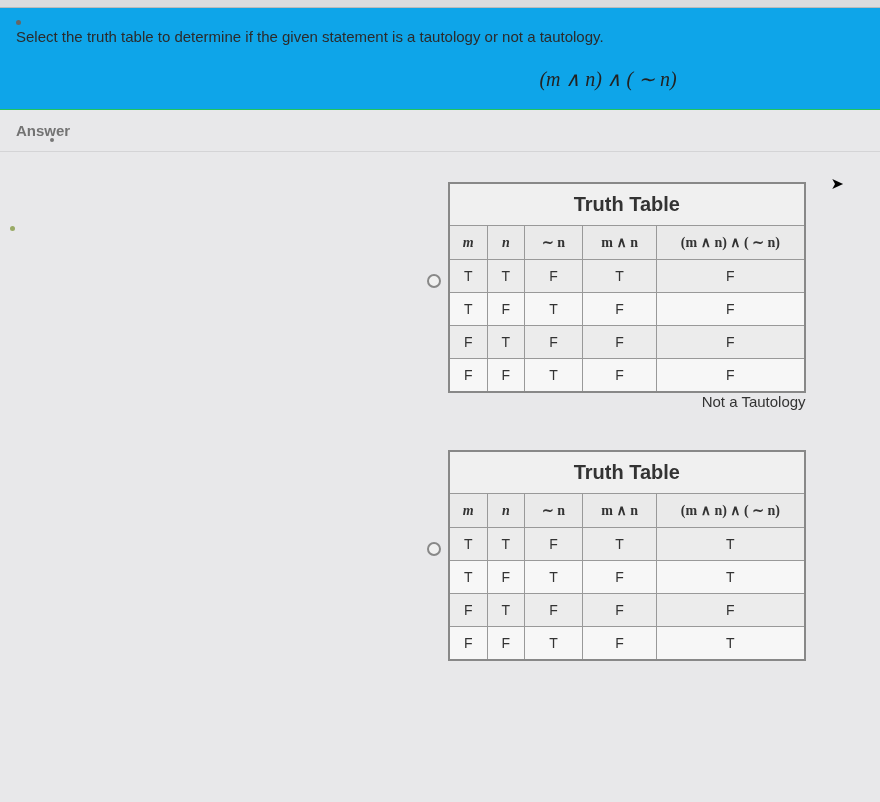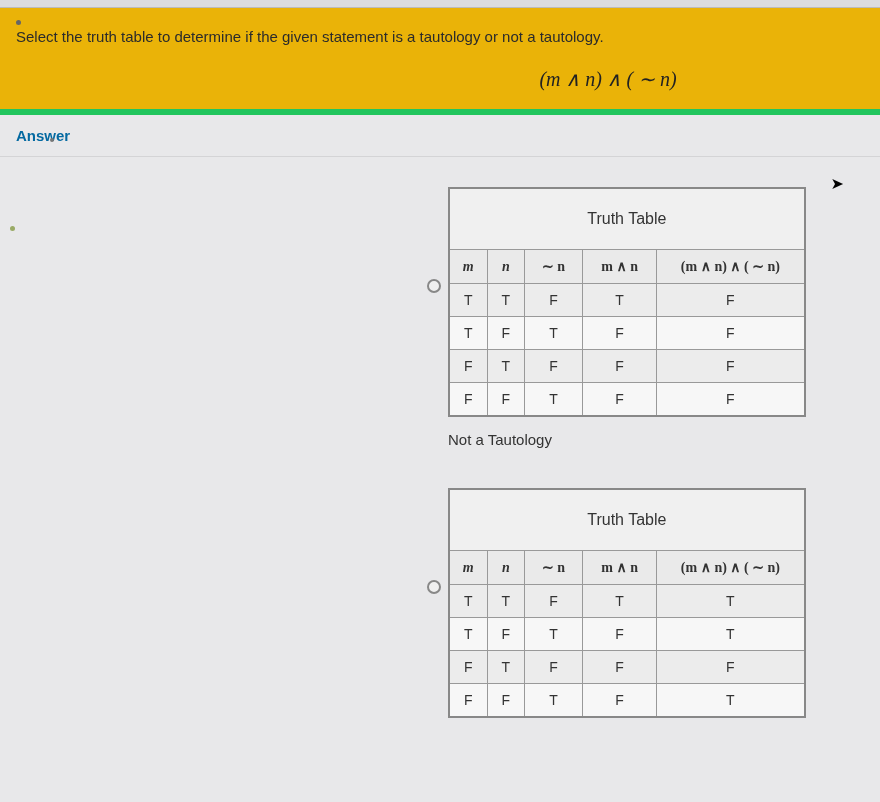--- a/index.html
+++ b/index.html
@@ -12,43 +12,43 @@
       color: #333;
       position: relative;
     }
     .top-edge {
       height: 8px;
       border-bottom: 1px solid #bbb;
       background: #dcdcde;
     }
     .question-section {
       padding: 14px 0 18px 16px;
-      border-bottom: 6px solid #22c55e;
-      background: #eab308;
+      border-bottom: 1px solid #22c55e;
+      background: #0ea5e9;
       position: relative;
     }
     .question-text {
       font-size: 15px;
       color: #2b2b2b;
       margin-top: 6px;
     }
     .formula {
       text-align: center;
       margin-top: 22px;
       padding-left: 320px;
       font-family: "Times New Roman", serif;
       font-style: italic;
       font-size: 20px;
       color: #222;
     }
     .answer-heading {
       padding: 12px 16px;
       font-size: 15px;
       font-weight: bold;
-      color: #0369a1;
+      color: #737373;
       border-bottom: 1px solid #d4d4d6;
     }
     .answers-area {
       padding: 30px 20px 20px 20px;
       position: relative;
     }
     .option-block {
       display: flex;
       align-items: flex-start;
       justify-content: flex-start;
@@ -77,44 +77,44 @@
       background: #f4f4f4;
       border: 2px solid #888;
     }
     th, td {
       border: 1px solid #999;
       text-align: center;
       font-size: 14px;
       color: #333;
     }
     .title-row th {
-      font-weight: normal;
-      font-size: 16px;
-      padding: 21px 8px;
+      font-weight: bold;
+      font-size: 20px;
+      padding: 9px 8px;
       background: #f0f0f0;
     }
     .header-row th {
       font-family: "Times New Roman", serif;
       font-weight: bold;
       padding: 8px 10px;
       background: #eaeaea;
     }
     .header-row th.italic { font-style: italic; }
     tbody td {
       padding: 8px 14px;
     }
     tbody tr:nth-child(odd) td { background: #ececec; }
     tbody tr:nth-child(even) td { background: #f7f7f7; }
     .col-m, .col-n { width: 20px; }
     .col-notn { width: 58px; }
     .col-mandn { width: 74px; text-align: center; }
     .col-final { width: 148px; }
     .caption {
-      text-align: left;
-      margin-top: 14px;
+      text-align: right;
+      margin-top: 0;
       font-size: 15px;
       color: #333;
     }
     .cursor {
       position: absolute;
       right: 36px;
       top: 174px;
       font-size: 16px;
       color: #000;
     }

